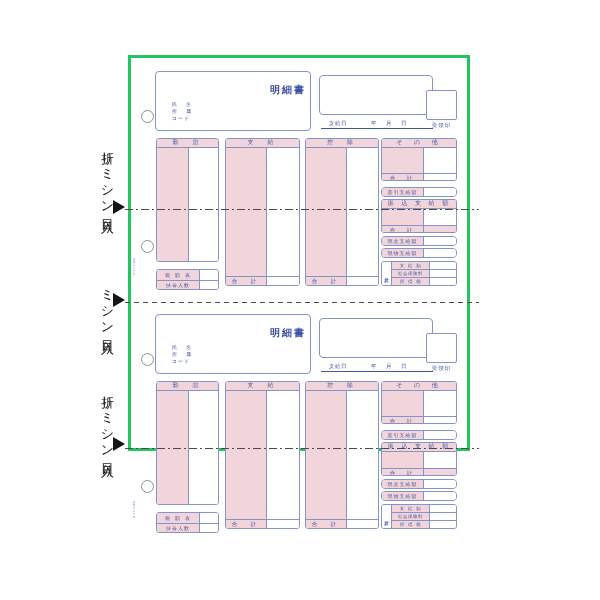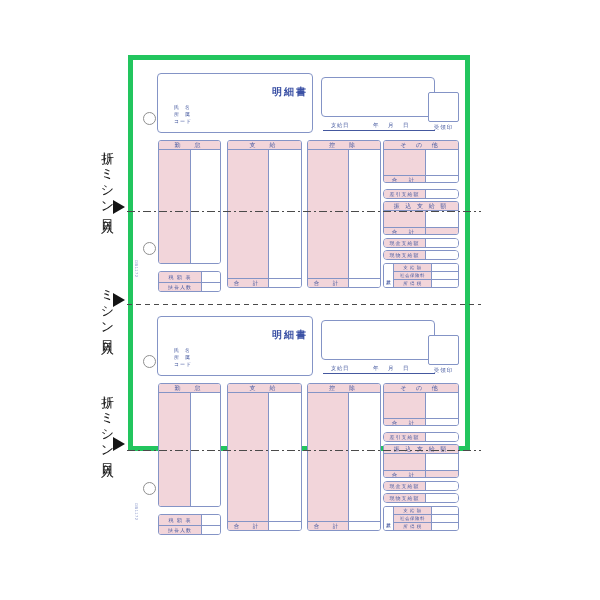--- a/index.html
+++ b/index.html
@@ -7,21 +7,21 @@
     --blue:#8494c6;
     --tblue:#44589f;
     --ink:#1a1a1a;
   }
   html,body{margin:0;padding:0;}
   body{font-family:"Liberation Sans",sans-serif;}
   .canvas{position:relative;width:600px;height:600px;background:#ffffff;overflow:hidden;}
 
   
   .paper{position:absolute;left:128px;top:55px;width:342px;height:396px;
-         background:#ffffff;border:5px solid #22c55e;box-sizing:border-box;}
+         background:#ffffff;border:3px solid #22c55e;box-sizing:border-box;font-family:Liberation Mono, monospace;}
 
   .section{position:absolute;left:0;width:342px;height:243px;}
 
   .box{position:absolute;border:1px solid var(--blue);background:#fff;box-sizing:border-box;border-radius:3px;overflow:hidden;}
   .colhead{height:8px;background:var(--pink);border-bottom:1px solid var(--blue);
            font-size:6px;letter-spacing:4px;color:var(--tblue);text-align:center;line-height:8px;white-space:nowrap;}
   .cbody{display:flex;border-bottom:1px solid var(--blue);box-sizing:border-box;}
   .cbody.noline{border-bottom:none;}
   .pcell{background:var(--pink);border-right:1px solid var(--blue);box-sizing:border-box;}
   .wcell{flex:1;background:#fff;}

